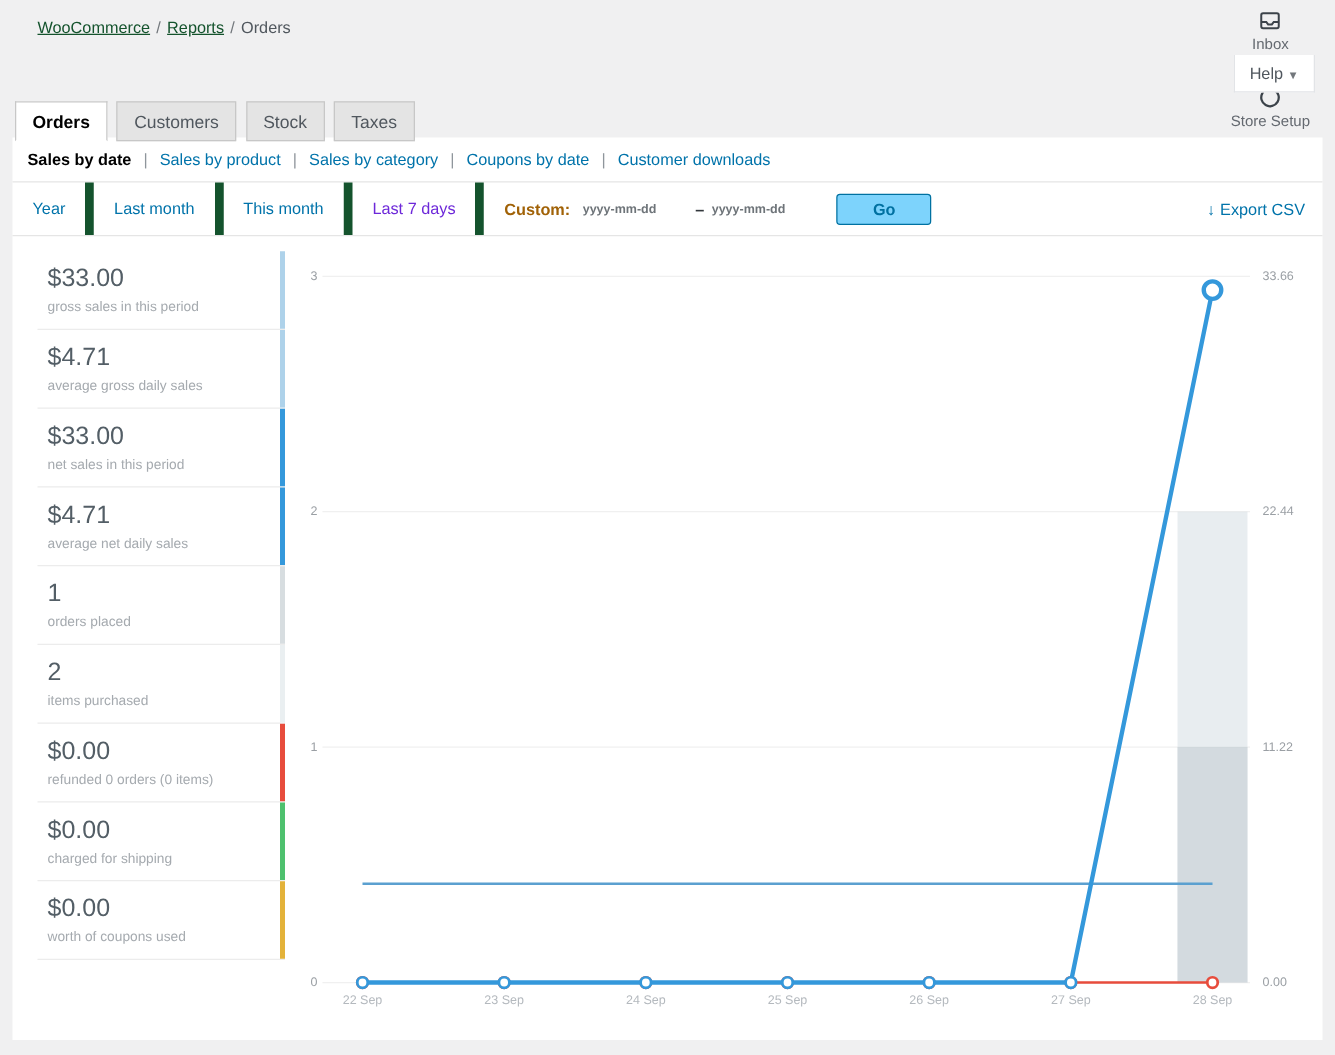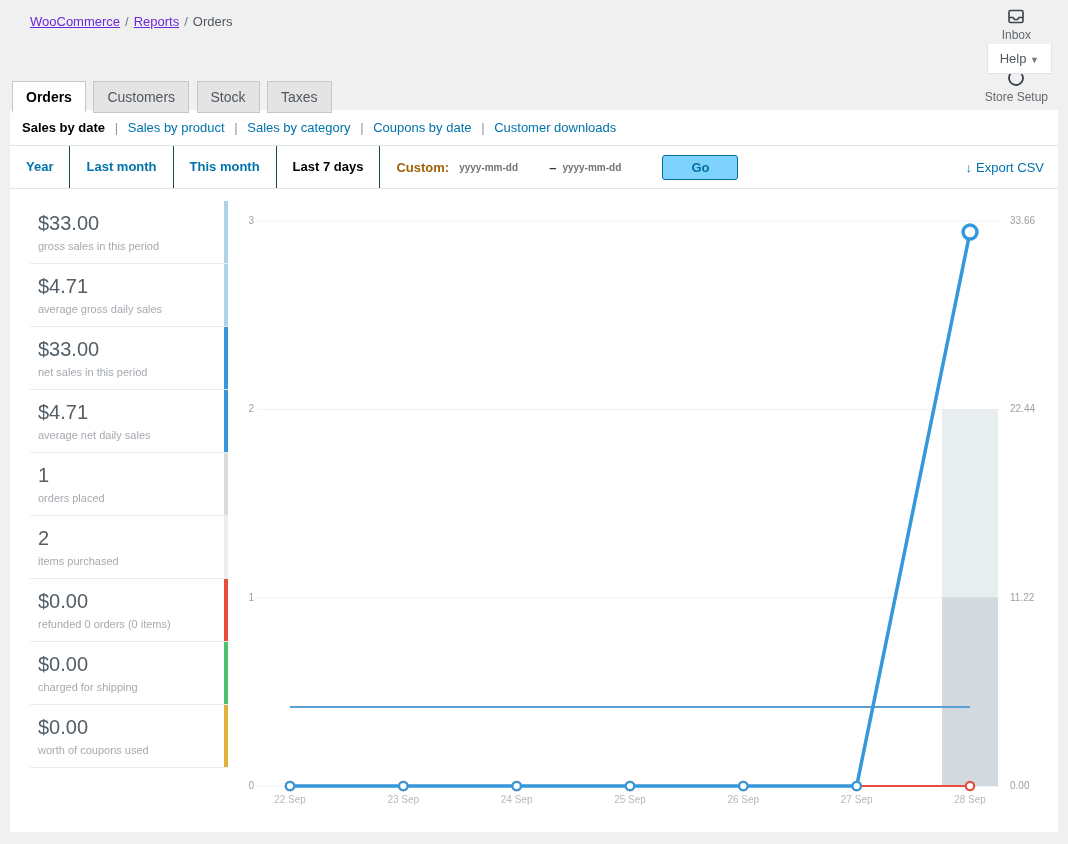--- a/index.html
+++ b/index.html
@@ -1,21 +1,21 @@
 <!DOCTYPE html>
 <html><head>
 <meta charset="utf-8">
 <style>
   * { box-sizing: border-box; }
   body { margin:0; background:#f0f0f1; font-family:"Liberation Sans","DejaVu Sans",sans-serif; color:#3c434a; }
   .page { position:relative; width:1068px; height:844px; overflow:hidden; }
 
   
   .breadcrumb { padding:14px 0 0 30px; font-size:13px; }
-  .breadcrumb a { color:#6d28d9; text-decoration:underline; cursor:pointer; }
+  .breadcrumb a { color:#14532d; text-decoration:underline; cursor:pointer; }
   .breadcrumb .sep { color:#72777c; margin:0 5px; }
   .breadcrumb .current { color:#50575e; }
 
   .header-actions { position:absolute; top:6px; right:20px; display:flex; gap:26px;flex-direction:column; }
   .header-action { text-align:center; color:#646970; font-size:12px; cursor:pointer; }
   .header-action svg { display:block; margin:0 auto 2px auto; }
 
   .help-tab { position:absolute; top:44px; right:16px; background:#fff; border:1px solid #e2e4e7; border-top:none;
               padding:7px 12px; font-size:13px; color:#50575e; cursor:pointer; }
   .help-tab .caret { font-size:9px; color:#72777c; }
@@ -29,23 +29,23 @@
   
   .panel { position:absolute; top:110px; left:10px; width:1048px; height:722px; background:#fff; z-index:1; }
 
   .subnav { padding:10px 12px; font-size:13px; }
   .subnav .current { font-weight:700; color:#000; }
   .subnav a { color:#0073aa; text-decoration:none; cursor:pointer; }
   .subnav .sep { color:#8f969c; margin:0 6px; }
 
   .range-bar { display:flex; align-items:center; height:44px; border-top:1px solid #e5e5e5; border-bottom:1px solid #e5e5e5;
                font-size:13px; }
-  .range-item { padding:0 16px; line-height:42px; border-right:1px solid #14532d; font-weight:700; color:#0073aa;
+  .range-item { padding:0 16px; line-height:42px; border-right:7px solid #14532d; font-weight:400; color:#0073aa;
                 text-decoration:none; cursor:pointer;text-align:right; }
-  .range-item.active { color:#000000; }
+  .range-item.active { color:#6d28d9; }
   .custom-label { font-weight:700; color:#a16207; margin:0 8px 0 16px; }
   .date-input { border:none; background:transparent; width:88px; font-family:inherit; font-size:10px; font-weight:700;
                 color:#32373c; outline:none; }
   .date-input::placeholder { color:#6e7479; font-weight:700; opacity:1; }
   .range-dash { color:#32373c; font-weight:700; margin:0 4px; }
   .go-button { margin-left:14px; background:#7dd3fc; border:1px solid #0071a1; color:#0071a1; border-radius:3px;
                padding:4px 28px; font-size:13px; font-weight:600; cursor:pointer; font-family:inherit; }
   .export-link { margin-left:auto; margin-right:14px; color:#0073aa; font-size:13px; text-decoration:none; cursor:pointer; }
   .export-arrow { margin-right:4px; }
 

